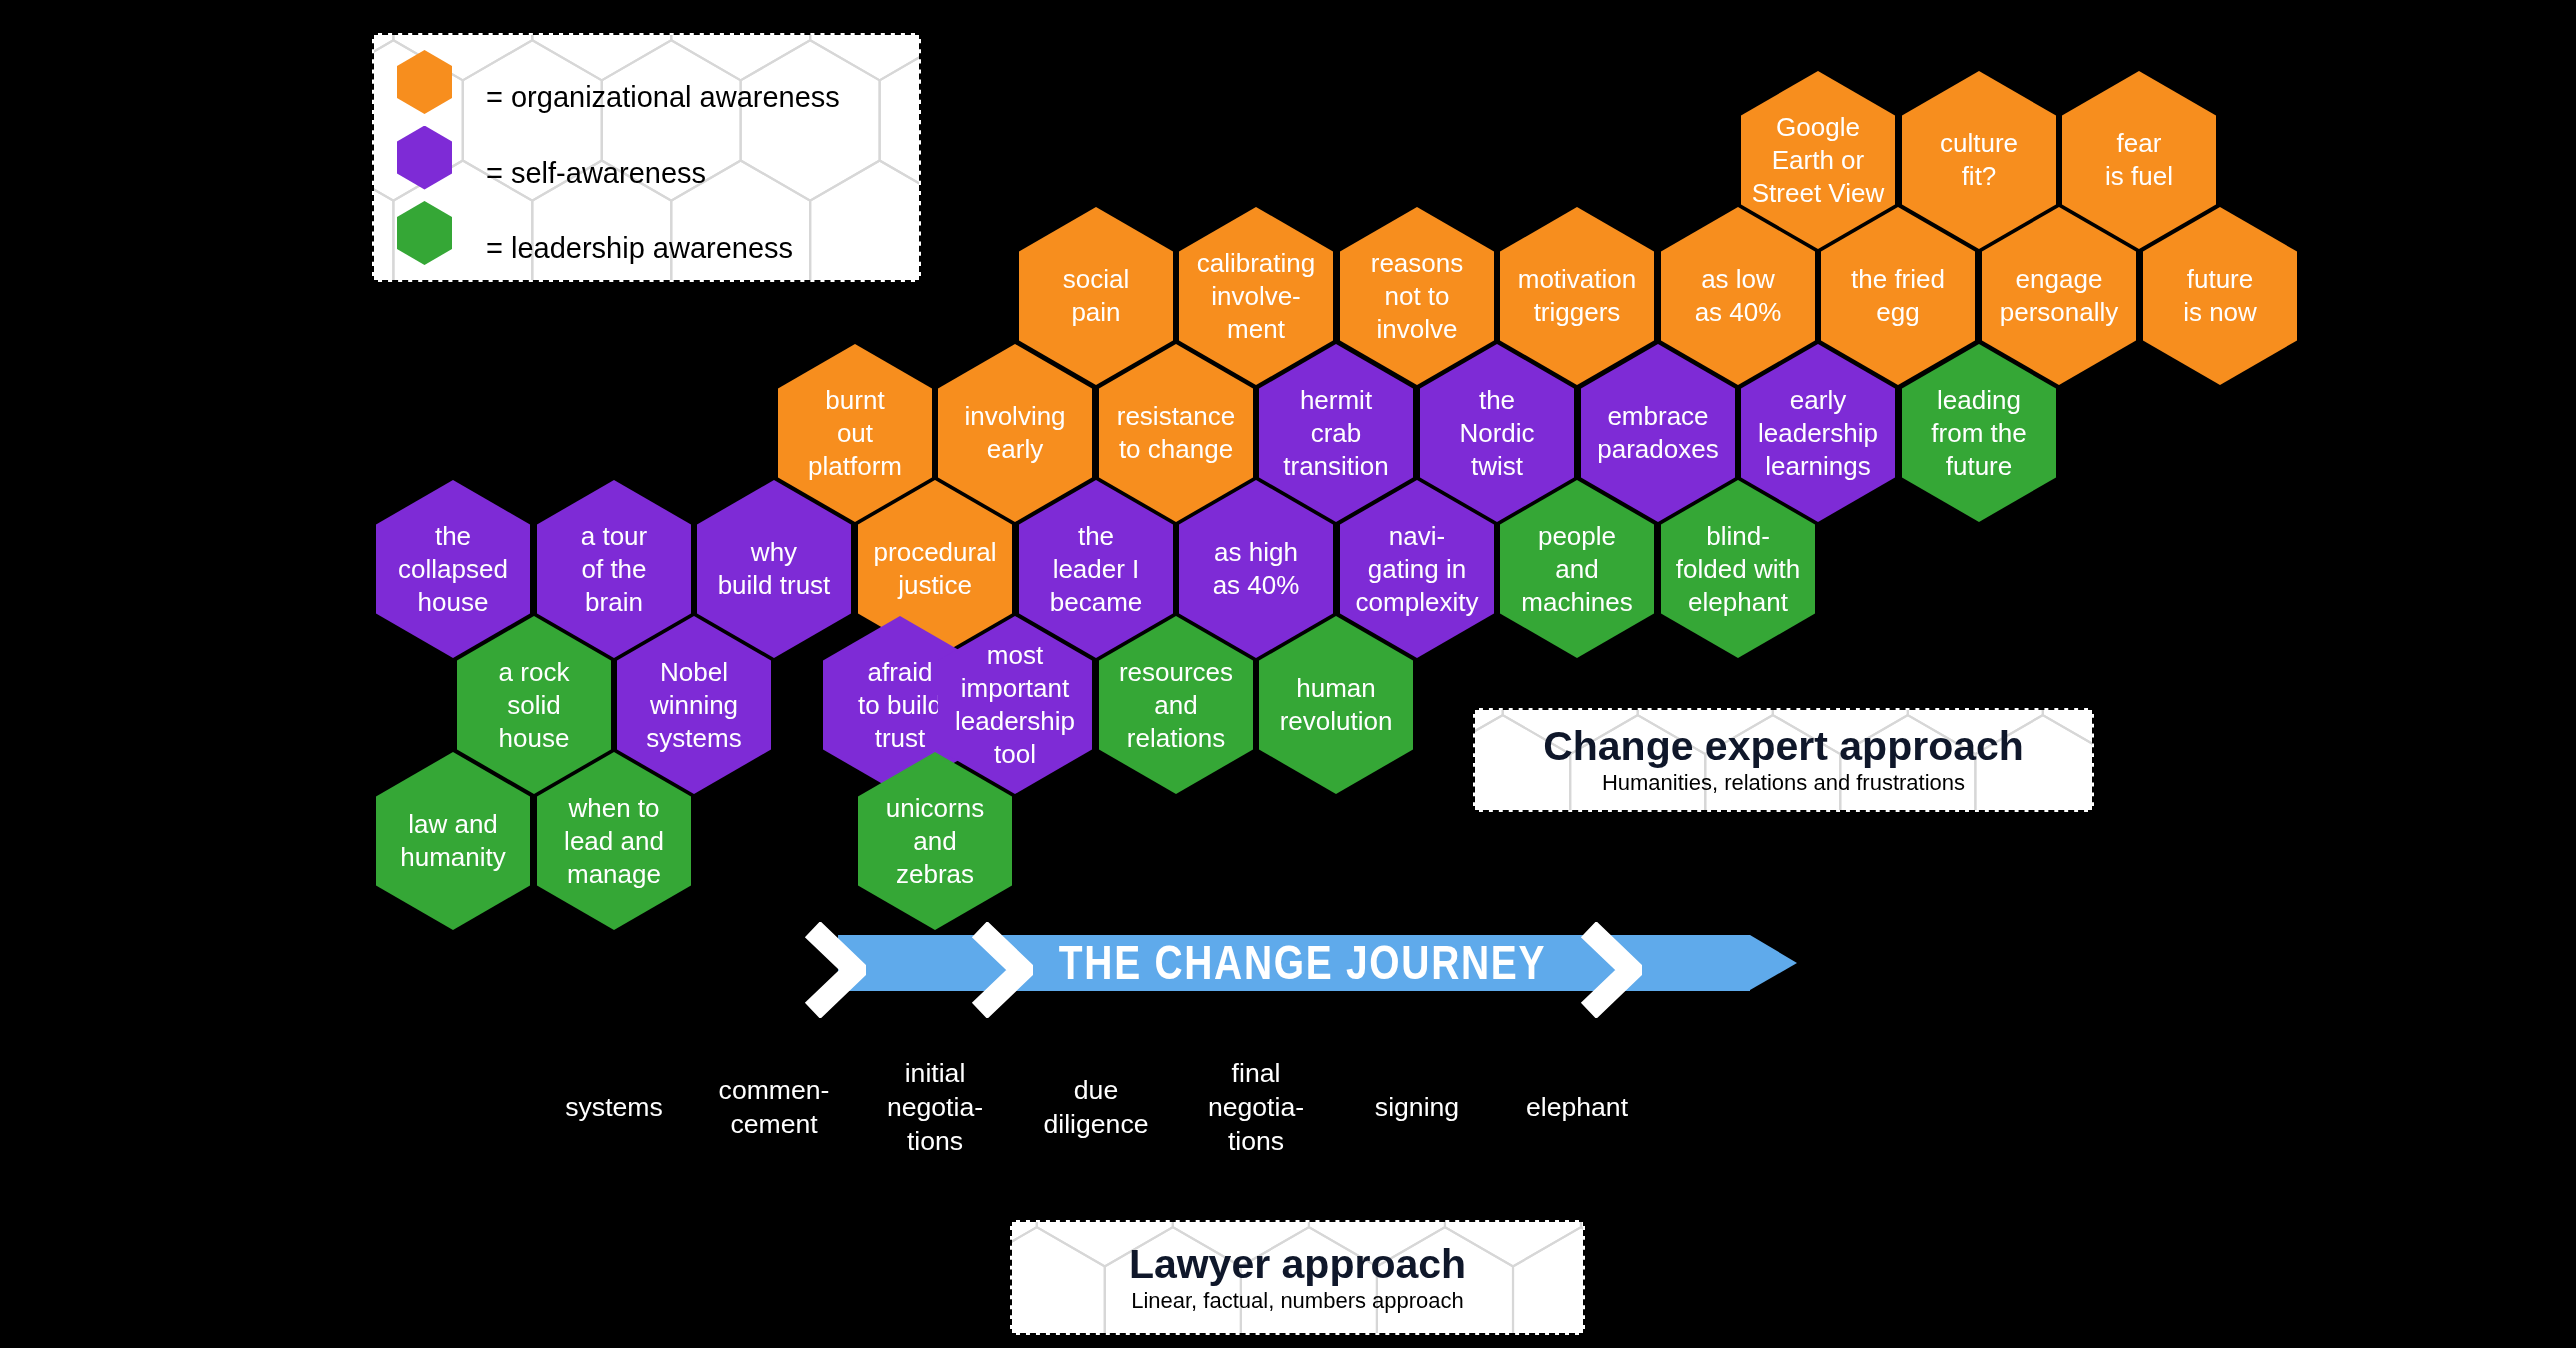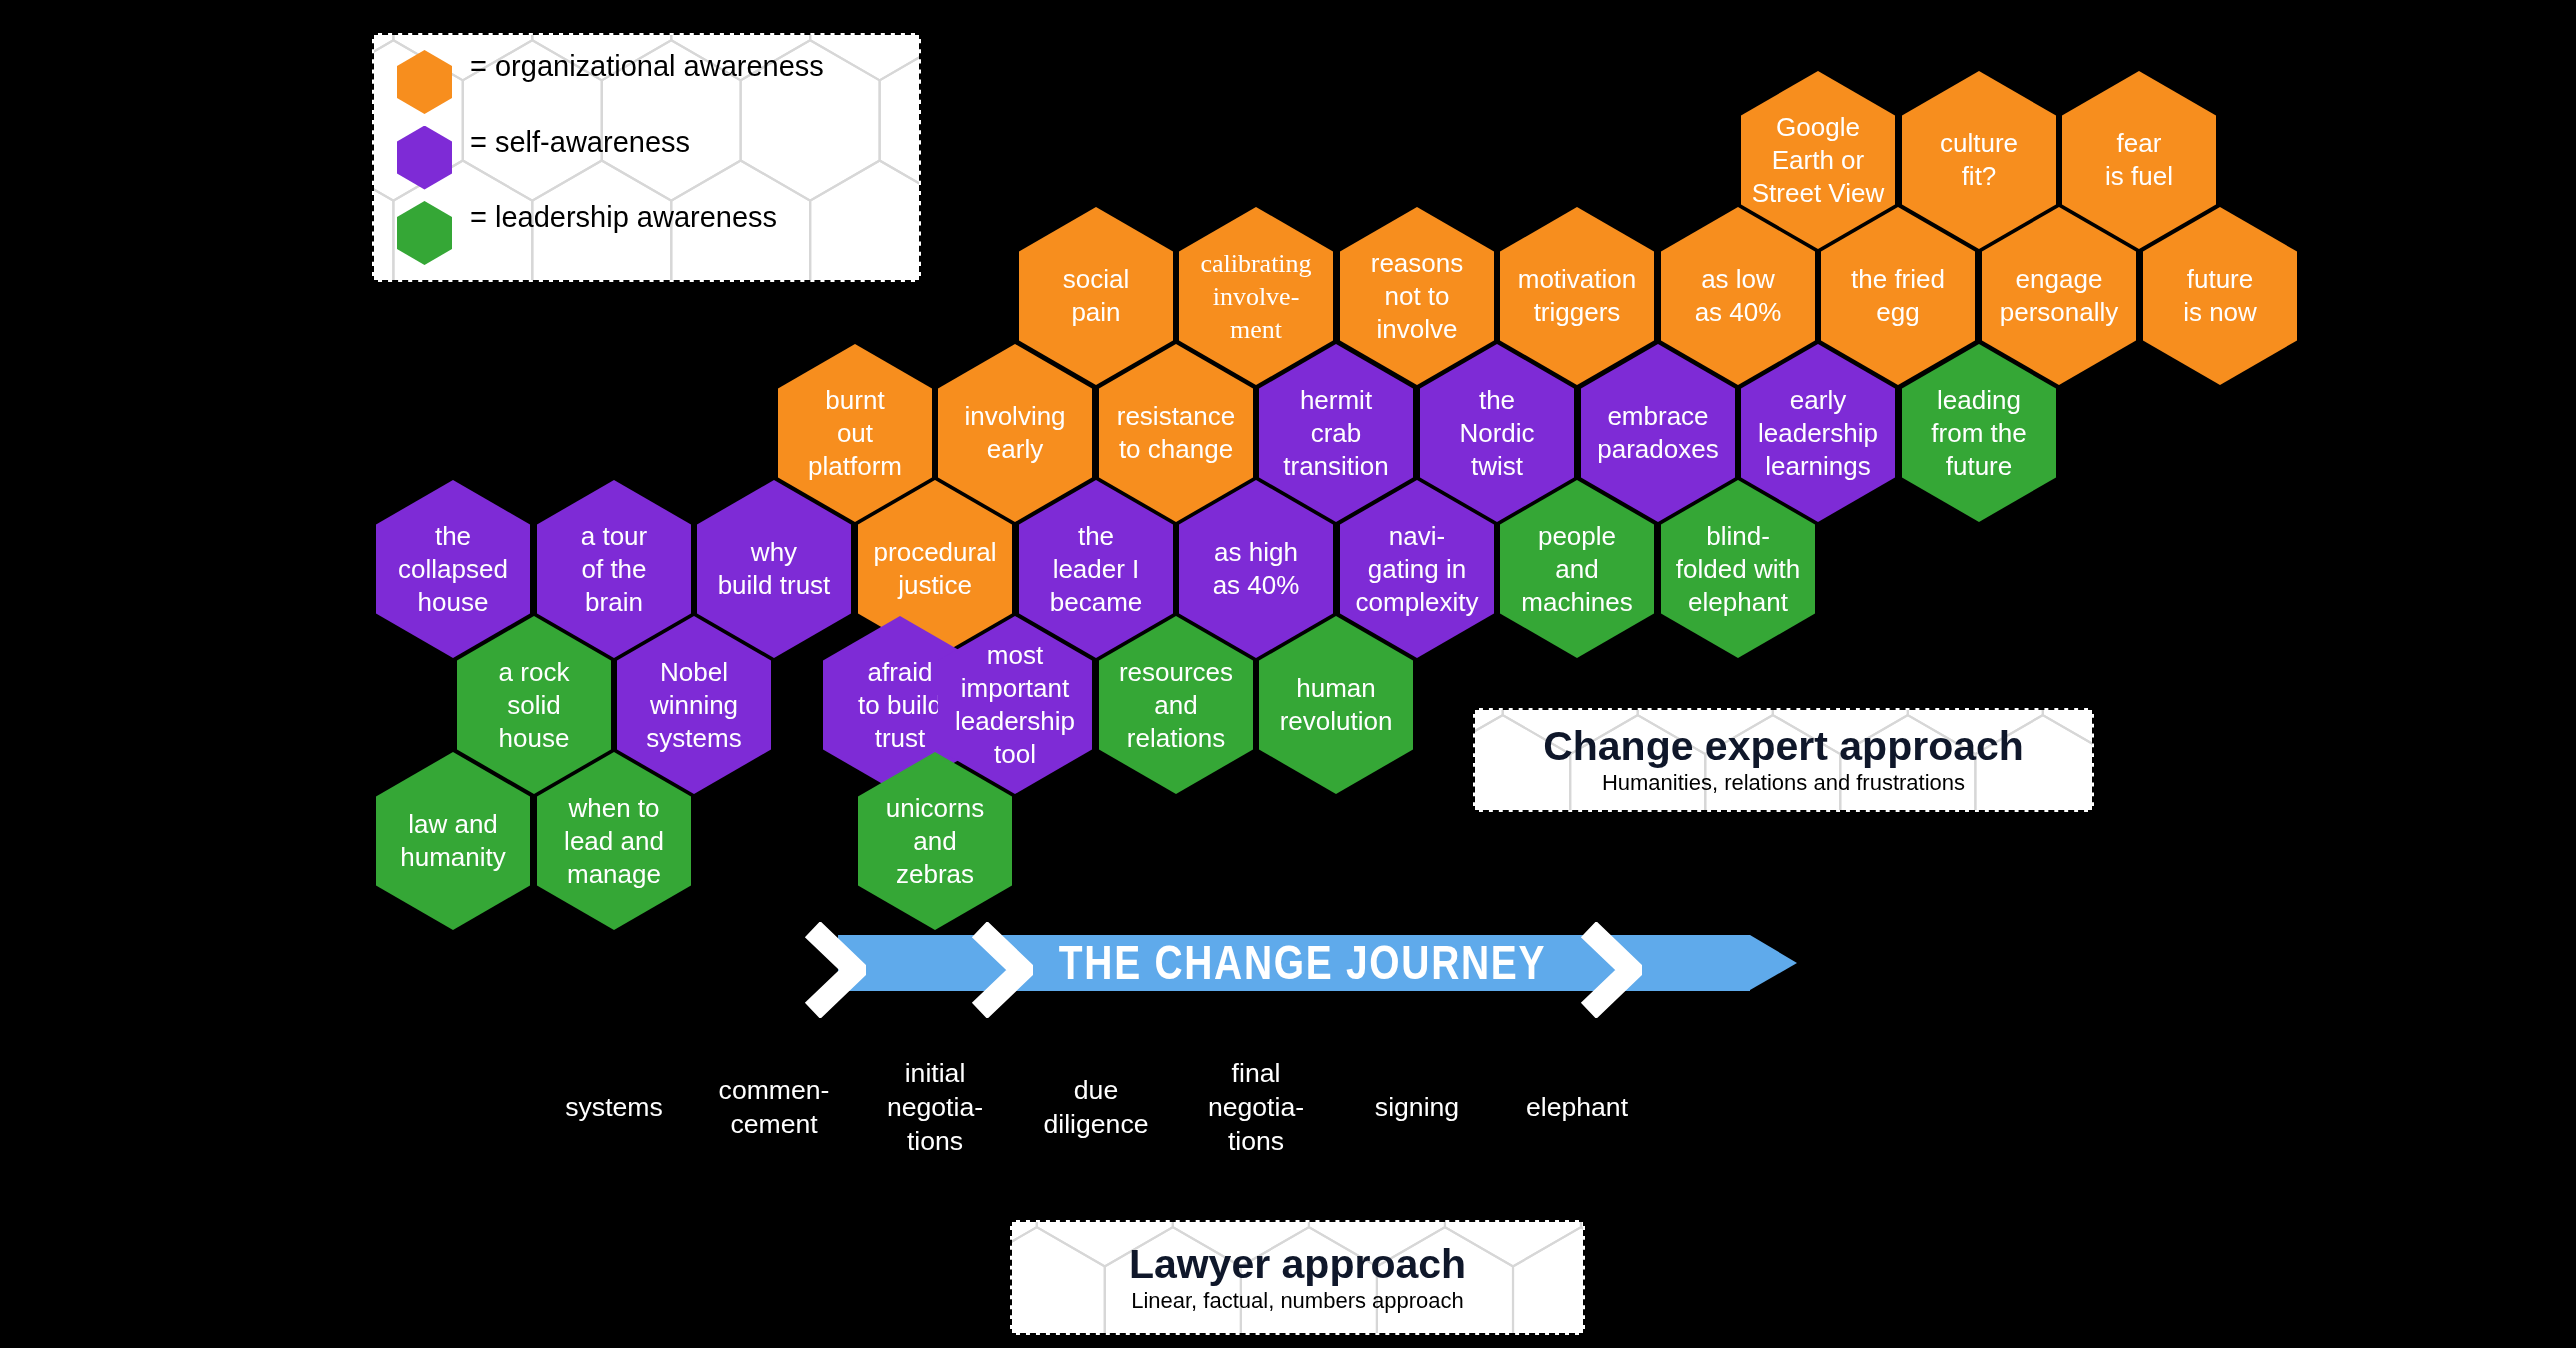--- a/index.html
+++ b/index.html
@@ -18,21 +18,21 @@
   .cat-self{background:var(--c-self);}
   .cat-leadership{background:var(--c-leadership);}
   
   .panel{
     position:absolute;background:var(--c-panelbg,#fff);
     border:2.7px dashed var(--c-panelborder,#000);box-sizing:border-box;overflow:hidden;
   }
   .deco{position:absolute;left:0;top:0;width:100%;height:100%;z-index:0;pointer-events:none;}
   #legend{left:372px;top:33px;width:549px;height:249px;
     display:flex;flex-direction:column;justify-content:space-evenly;padding:3.5px 8.9px 3.5px 23px;}
-  .legend-row{position:relative;z-index:1;display:flex;align-items:flex-start;gap:18px;
+  .legend-row{position:relative;z-index:1;display:flex;align-items:flex-end;gap:34px;
     color:#000;font-size:29px;}
   .hex-icon{flex:none;display:inline-block;width:55px;height:64px;
     clip-path:polygon(50% 0%,100% 25%,100% 75%,50% 100%,0% 75%,0% 25%);}
   .approach{display:flex;flex-direction:column;align-items:center;justify-content:center;}
   #expert-box{left:1473px;top:708px;width:621px;height:104px;}
   #lawyer-box{left:1010px;top:1220px;width:575px;height:115px;}
   .approach-title{position:relative;z-index:1;font-weight:bold;font-size:41px;color:#0f172a;line-height:1.12;}
   .approach-sub{position:relative;z-index:1;font-size:22px;color:#000;line-height:1.15;}
   
   #arrow-band{position:absolute;left:838px;top:935px;width:912px;height:56px;background:var(--c-arrow);}
@@ -91,21 +91,21 @@
       <span class="hex-icon" style="background: rgb(53, 167, 54);"></span>
       <span>= leadership awareness</span>
     </div>
   </div>
 
   <div id="hex-layer">
       <div class="hex cat-organizational" style="left: 1741px; top: 71px;">Google<br>Earth or<br>Street View</div>
       <div class="hex cat-organizational" style="left: 1902px; top: 71px;">culture<br>fit?</div>
       <div class="hex cat-organizational" style="left: 2062px; top: 71px;">fear<br>is fuel</div>
       <div class="hex cat-organizational" style="left: 1019px; top: 207px;">social<br>pain</div>
-      <div class="hex cat-organizational" style="left: 1179px; top: 207px; font-family: Liberation Serif, serif;">calibrating<br>involve-<br>ment</div>
+      <div class="hex cat-organizational" style="left: 1179px; top: 207px;">calibrating<br>involve-<br>ment</div>
       <div class="hex cat-organizational" style="left: 1340px; top: 207px;">reasons<br>not to<br>involve</div>
       <div class="hex cat-organizational" style="left: 1500px; top: 207px;">motivation<br>triggers</div>
       <div class="hex cat-organizational" style="left: 1661px; top: 207px;">as low<br>as 40%</div>
       <div class="hex cat-organizational" style="left: 1821px; top: 207px;">the fried<br>egg</div>
       <div class="hex cat-organizational" style="left: 1982px; top: 207px;">engage<br>personally</div>
       <div class="hex cat-organizational" style="left: 2143px; top: 207px;">future<br>is now</div>
       <div class="hex cat-organizational" style="left: 778px; top: 344px;">burnt<br>out<br>platform</div>
       <div class="hex cat-organizational" style="left: 938px; top: 344px;">involving<br>early</div>
       <div class="hex cat-organizational" style="left: 1099px; top: 344px;">resistance<br>to change</div>
       <div class="hex cat-self" style="left: 1259px; top: 344px;">hermit<br>crab<br>transition</div>

